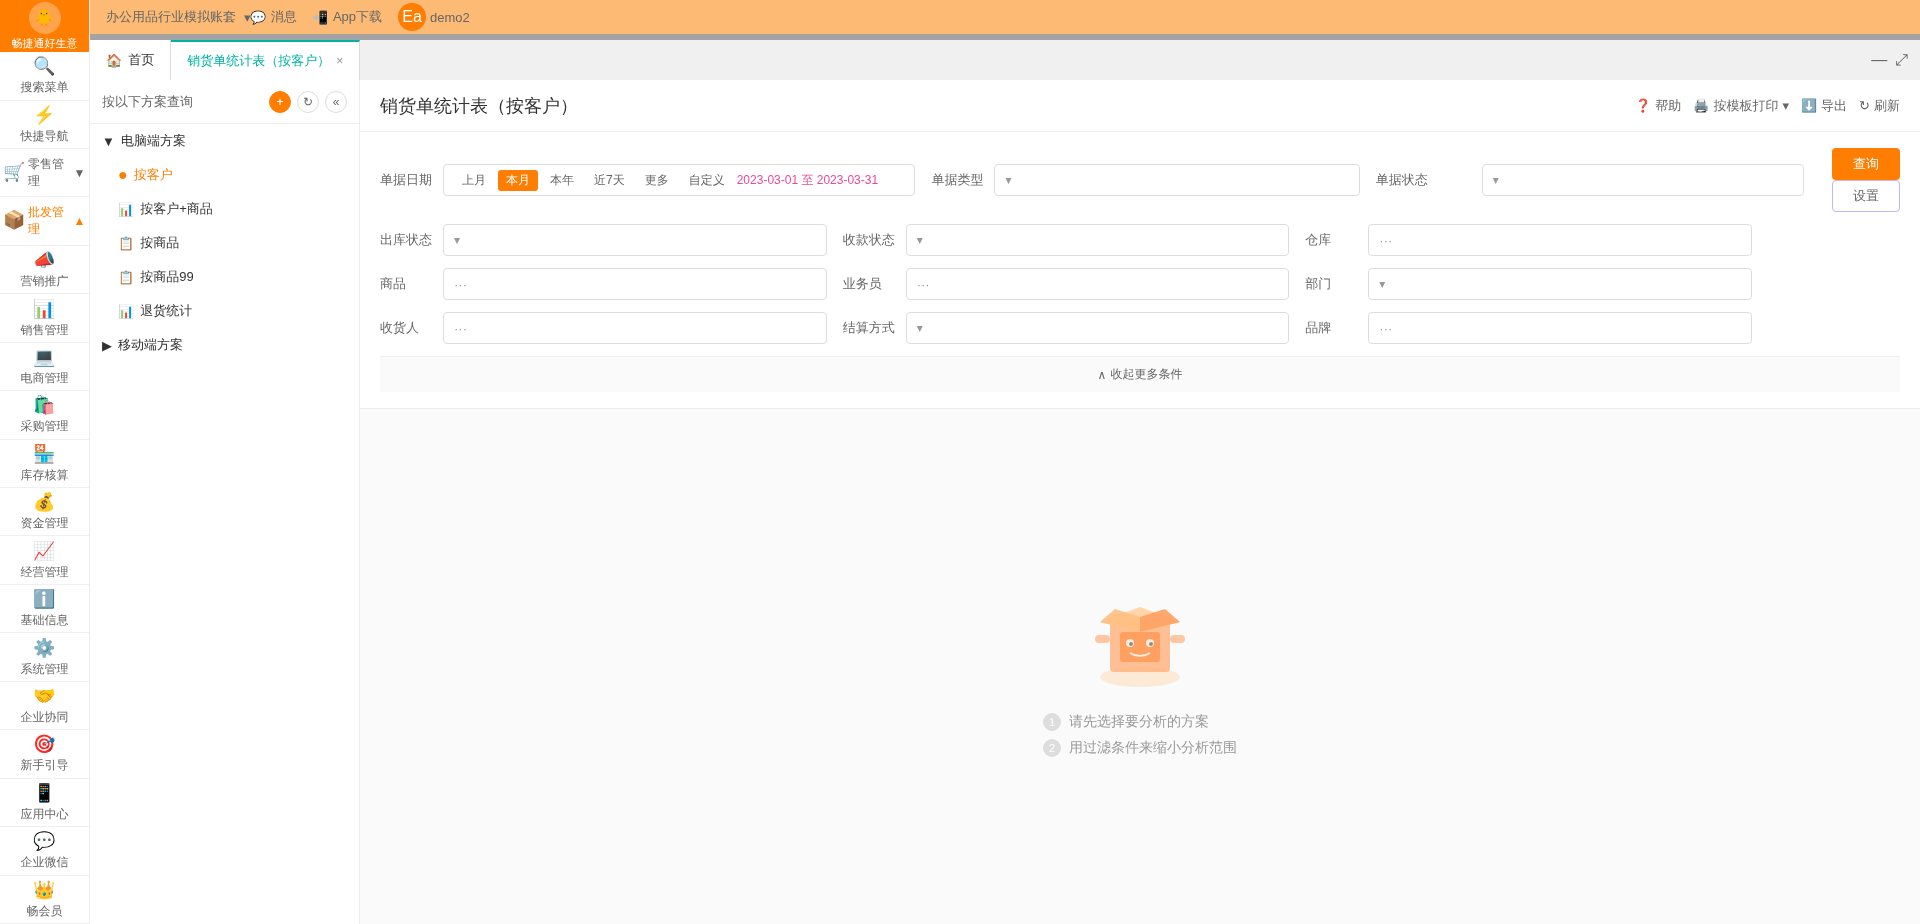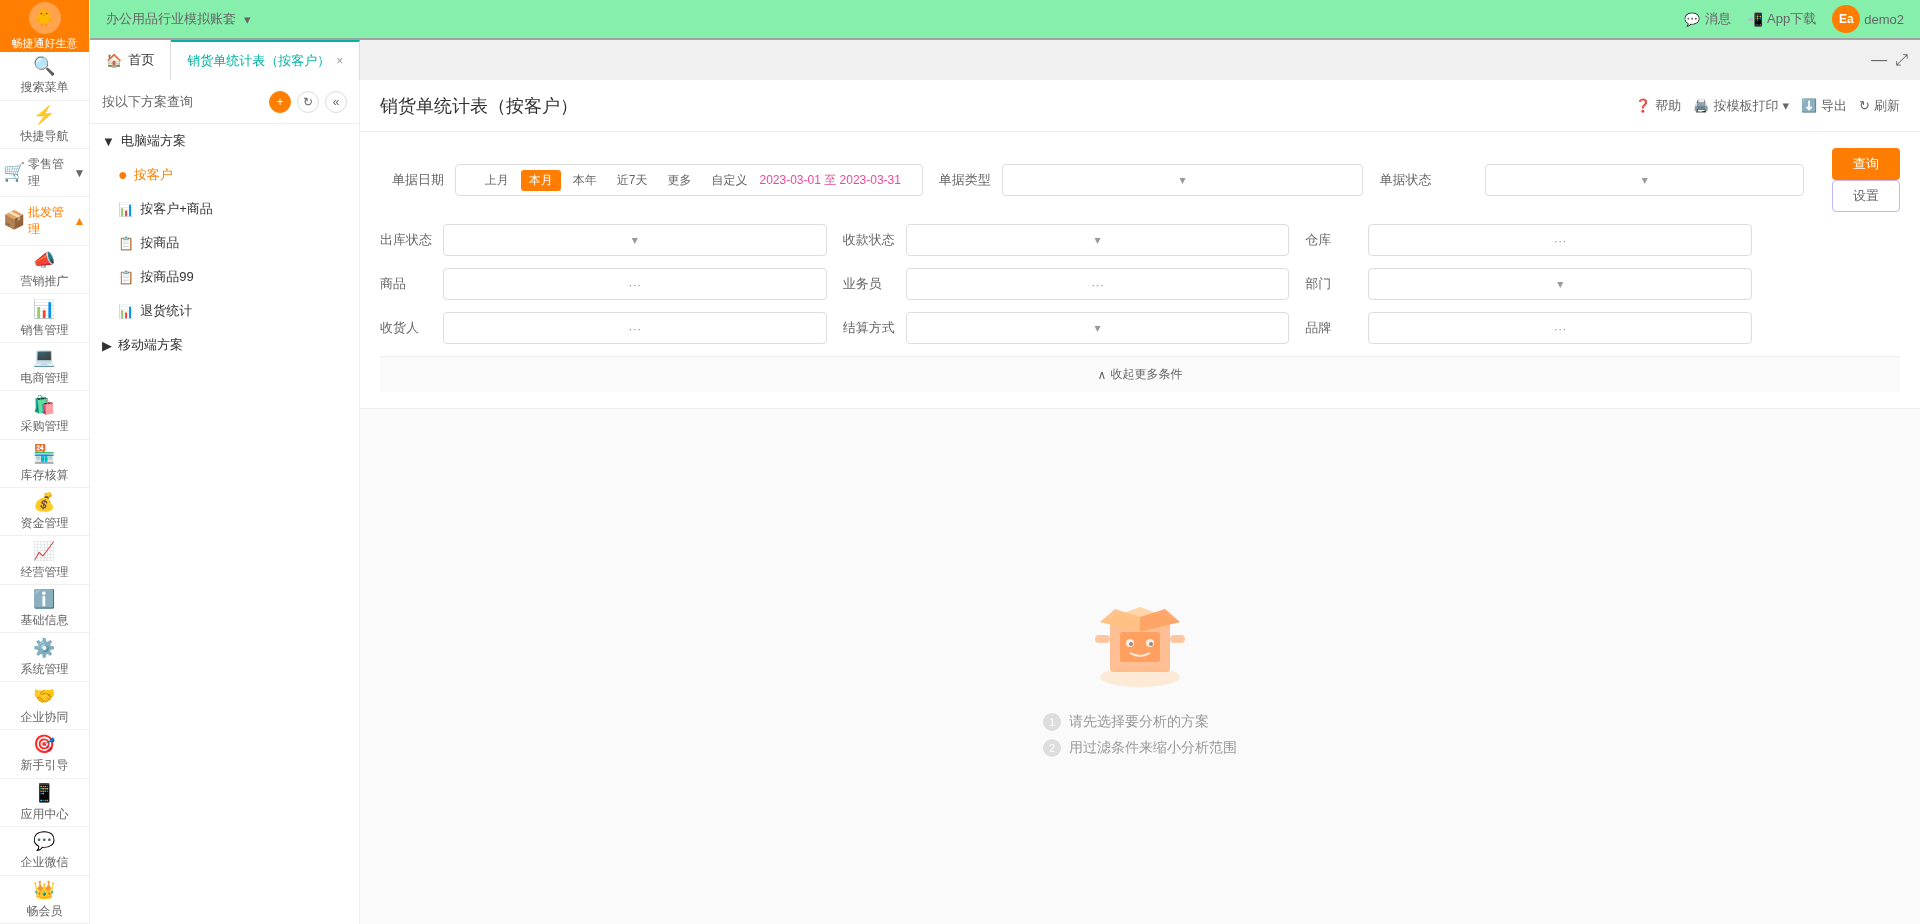--- a/index.html
+++ b/index.html
@@ -12,25 +12,25 @@
     .sidebar-logo-text { color: #fff; font-size: 11px; margin-top: 2px; }
     .sidebar-item { width: 90px; height: 52px; display: flex; flex-direction: column; align-items: center; justify-content: center; cursor: pointer; color: #666; font-size: 12px; border-bottom: 1px solid #f0f0f0; }
     .sidebar-item .icon { font-size: 18px; margin-bottom: 2px; }
     .sidebar-item.active { color: #ff7d00; }
     .sidebar-item.has-arrow { flex-direction: row; justify-content: center; gap: 2px; padding: 0 4px; }
 
     
     .main { flex: 1; display: flex; flex-direction: column; height: 924px; overflow: hidden; }
 
     
-    .top-header { height: 40px; background: #86efac; border-bottom: 2px solid #a3a3a3; display: flex; align-items: center; justify-content: space-between; padding: 0 16px; flex-shrink: 0; }
+    .top-header { height: 40px; background: #fdba74; border-bottom: 6px solid #a3a3a3; display: flex; align-items: center; padding: 0 16px; flex-shrink: 0; }
     .top-header-left { display: flex; align-items: center; gap: 8px; color: #666; font-size: 13px; }
     .top-header-right { display: flex; align-items: center; gap: 16px; color: #666; font-size: 13px; }
     .top-header-right-item { display: flex; align-items: center; gap: 4px; cursor: pointer; }
-    .avatar { width: 28px; height: 28px; border-radius: 50%; background: #ff7d00; display: flex; align-items: center; justify-content: center; color: #fff; font-size: 12px; overflow: hidden; font-weight: bold; }
+    .avatar { width: 28px; height: 28px; border-radius: 50%; background: #ff7d00; display: flex; align-items: center; justify-content: center; color: #fff; font-size: 16px; overflow: hidden; }
 
     
     .tabs-bar { height: 40px; background: #f0f0f0; display: flex; align-items: center; padding: 0 0; flex-shrink: 0; }
     .tab { height: 40px; display: flex; align-items: center; padding: 0 16px; cursor: pointer; font-size: 13px; color: #666; border-right: 1px solid #ddd; gap: 6px; }
     .tab.home { background: #fff; color: #333; }
     .tab.active { background: #fff; color: #00b3a1; border-top: 2px solid #00b3a1; }
     .tab-close { color: #999; font-size: 12px; cursor: pointer; }
     .tab-actions { margin-left: auto; display: flex; align-items: center; gap: 8px; padding-right: 12px; }
     .tab-action-btn { color: #666; cursor: pointer; font-size: 16px; }
 
@@ -57,21 +57,21 @@
     .page-title { font-size: 18px; font-weight: 500; color: #333; }
     .page-title-actions { display: flex; align-items: center; gap: 12px; }
     .title-action-btn { display: flex; align-items: center; gap: 4px; color: #666; font-size: 13px; cursor: pointer; }
 
     
     .filter-area { background: #fff; padding: 16px 20px; border-bottom: 1px solid #eee; flex-shrink: 0; }
     .filter-row { display: flex; align-items: center; margin-bottom: 12px; gap: 16px; }
     .filter-row:last-child { margin-bottom: 0; }
     .filter-item { display: flex; align-items: center; flex: 1; min-width: 0; }
     .filter-label { font-size: 13px; color: #666; white-space: nowrap; margin-right: 8px; min-width: 55px; }
-    .filter-control { flex: 1; height: 32px; border: 1px solid #ddd; border-radius: 4px; display: flex; align-items: center; padding: 8px 10px; background: #fff; cursor: pointer; font-size: 13px; color: #333; justify-content: center; }
+    .filter-control { flex: 1; height: 32px; border: 1px solid #ddd; border-radius: 4px; display: flex; align-items: center; padding: 8px 10px; background: #fff; cursor: pointer; font-size: 13px; color: #333; justify-content: flex-start; }
     .filter-control-date { display: flex; align-items: center; gap: 4px; }
     .date-btn { padding: 2px 8px; border-radius: 3px; cursor: pointer; font-size: 12px; color: #666; }
     .date-btn.active { background: #ff7d00; color: #fff; border-radius: 3px; }
     .date-range { color: #ec4899; font-size: 12px; }
     .filter-dots { color: #999; cursor: pointer; }
     .filter-chevron { color: #999; font-size: 12px; }
 
     
     .query-btn { height: 32px; padding: 0 20px; border-radius: 4px; cursor: pointer; font-size: 13px; border: none; }
     .query-btn.primary { background: #ff7d00; color: #fff; }
@@ -290,21 +290,21 @@
           <div class="title-action-btn">
             <span>↻</span>
             <span>刷新</span>
           </div>
         </div>
       </div>
 
       <div class="filter-area">
 
         <div class="filter-row">
-          <div class="filter-item" style="flex: 2.5; margin-left: 12px;">
+          <div class="filter-item" style="flex: 2.5;">
             <span class="filter-label">单据日期</span>
             <div class="filter-control filter-control-date">
               <div style="display:flex;align-items:center;gap:4px;">
                 <span class="date-btn">上月</span>
                 <span class="date-btn active">本月</span>
                 <span class="date-btn">本年</span>
                 <span class="date-btn">近7天</span>
                 <span class="date-btn">更多</span>
                 <span class="date-btn">自定义</span>
                 <span class="date-range">2023-03-01 至 2023-03-31</span>

